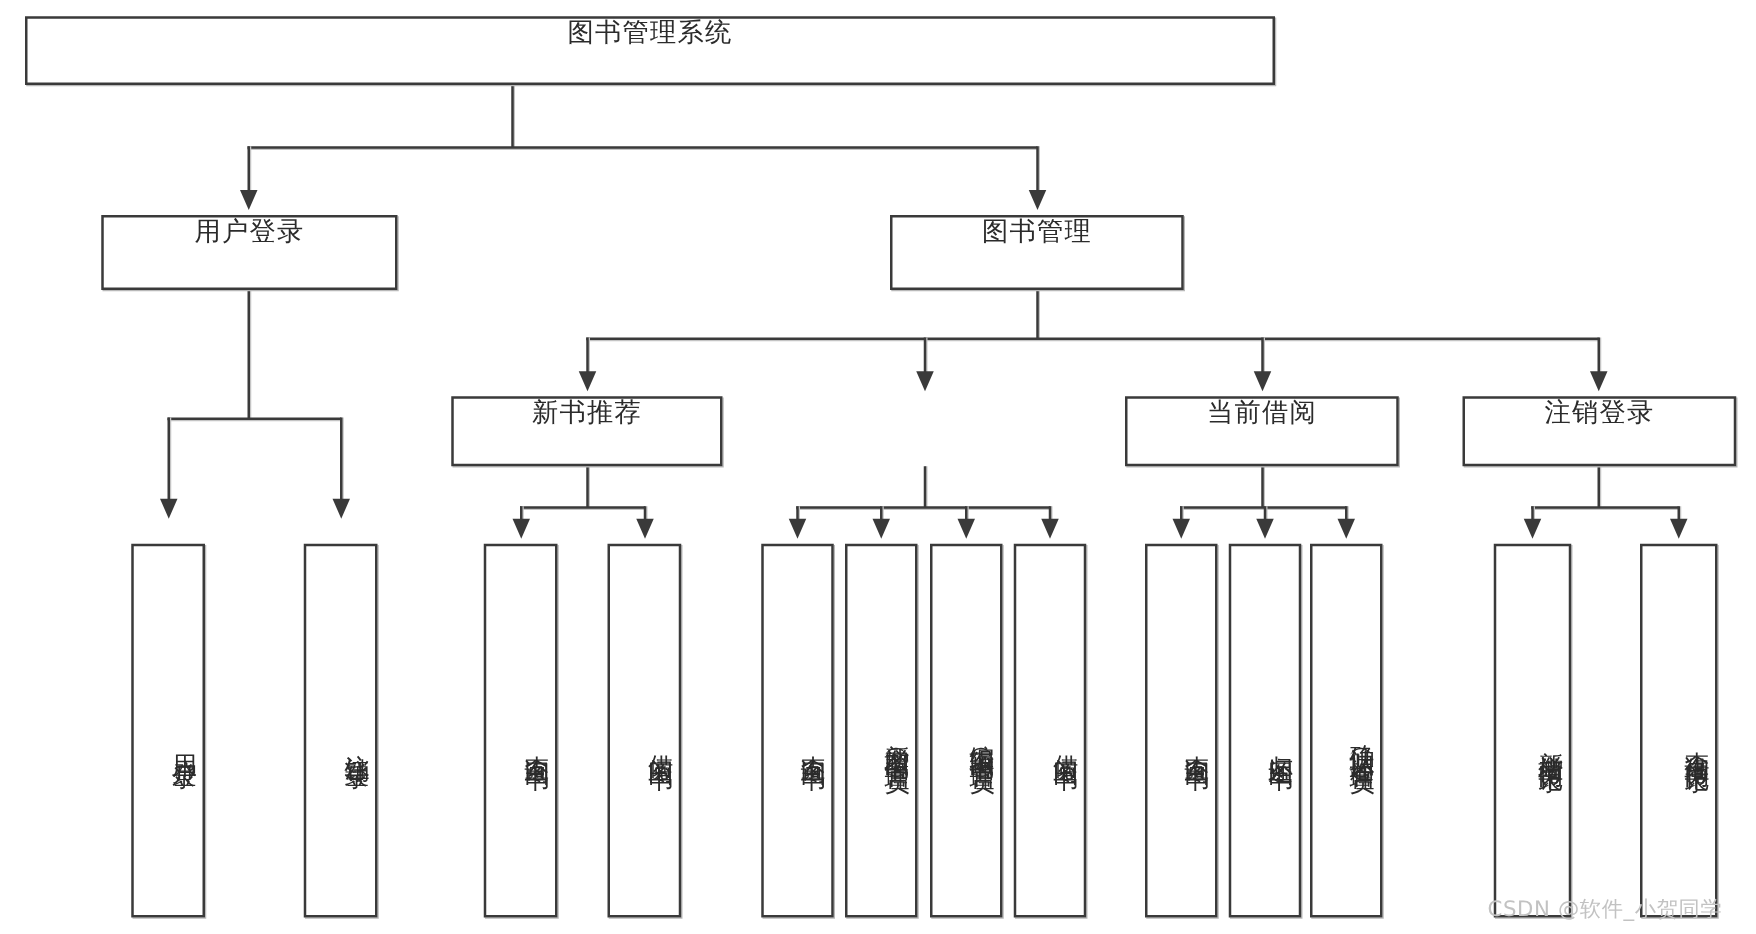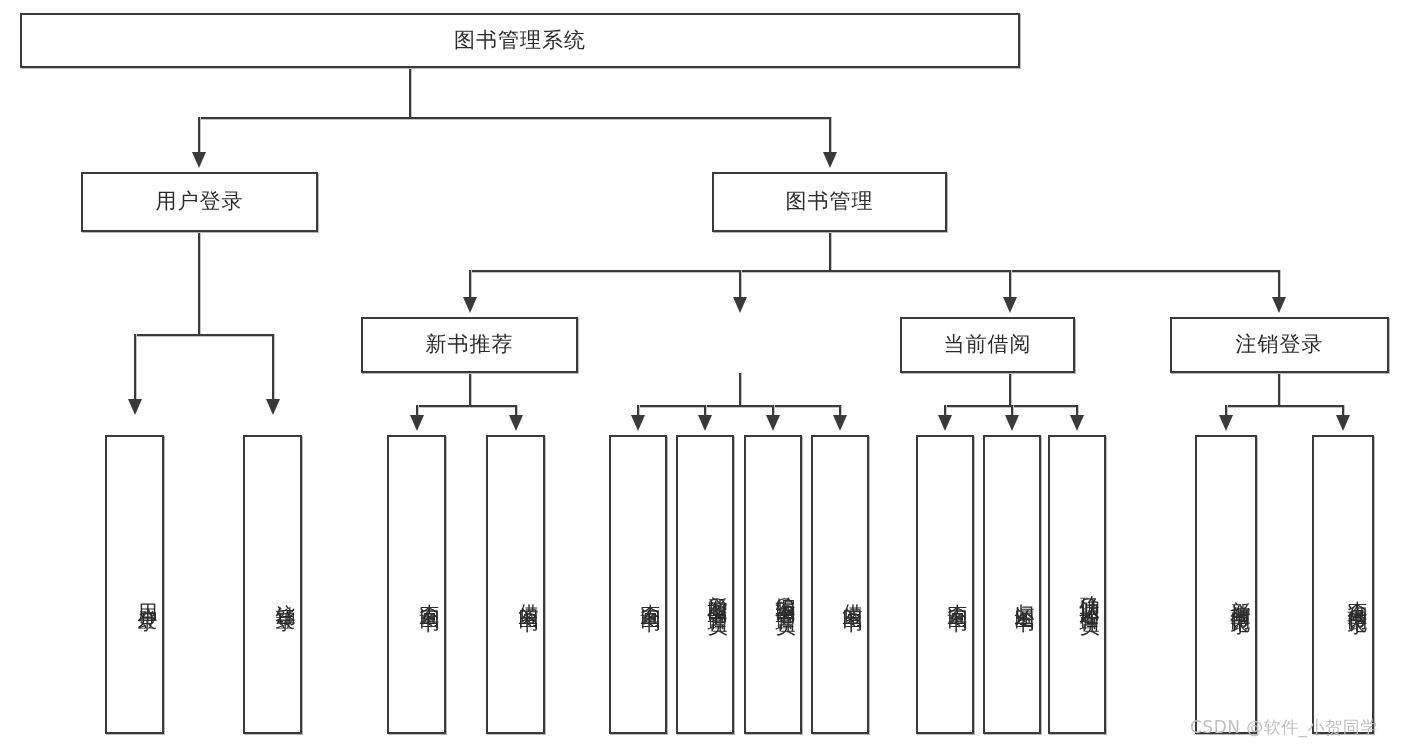--- a/index.html
+++ b/index.html
@@ -7,21 +7,21 @@
   #canvas{position:relative;width:1405px;height:747px;background:#ffffff;overflow:hidden;}
 
   
   .node{
     position:absolute;
     box-sizing:border-box;
     border:2px solid #3a3a3a;
     background:#ffffff;
     box-shadow:1px 1px 0 0 #b9b9b9;
     display:flex;
-    align-items:center;
+    align-items:flex-start;
     justify-content:center;
     color:#2b2b2b;
   }
   .node.horiz{
     font-size:21px;
     letter-spacing:1px;
     line-height:1.1;
   }
   .node.root{font-size:21px;}
   .node.vert{
@@ -139,21 +139,21 @@
 
   <div class="node horiz" style="left:712px;top:172px;width:235px;height:60px;">
     <span>图书管理</span>
   </div>
 
   <div class="node horiz" style="left:361px;top:317px;width:217px;height:56px;">
     <span>新书推荐</span>
   </div>
 
 
-  <div class="node horiz" style="left:900px;top:317px;width:175px;height:56px;">
+  <div class="node horiz" style="left:900px;top:317px;width:219px;height:56px;">
     <span>当前借阅</span>
   </div>
 
   <div class="node horiz" style="left:1170px;top:317px;width:219px;height:56px;">
     <span>注销登录</span>
   </div>
 
   <div class="node vert" style="left:105px;top:435px;width:59px;height:299px;">
     <span class="vtext">用户登录</span>
   </div>

